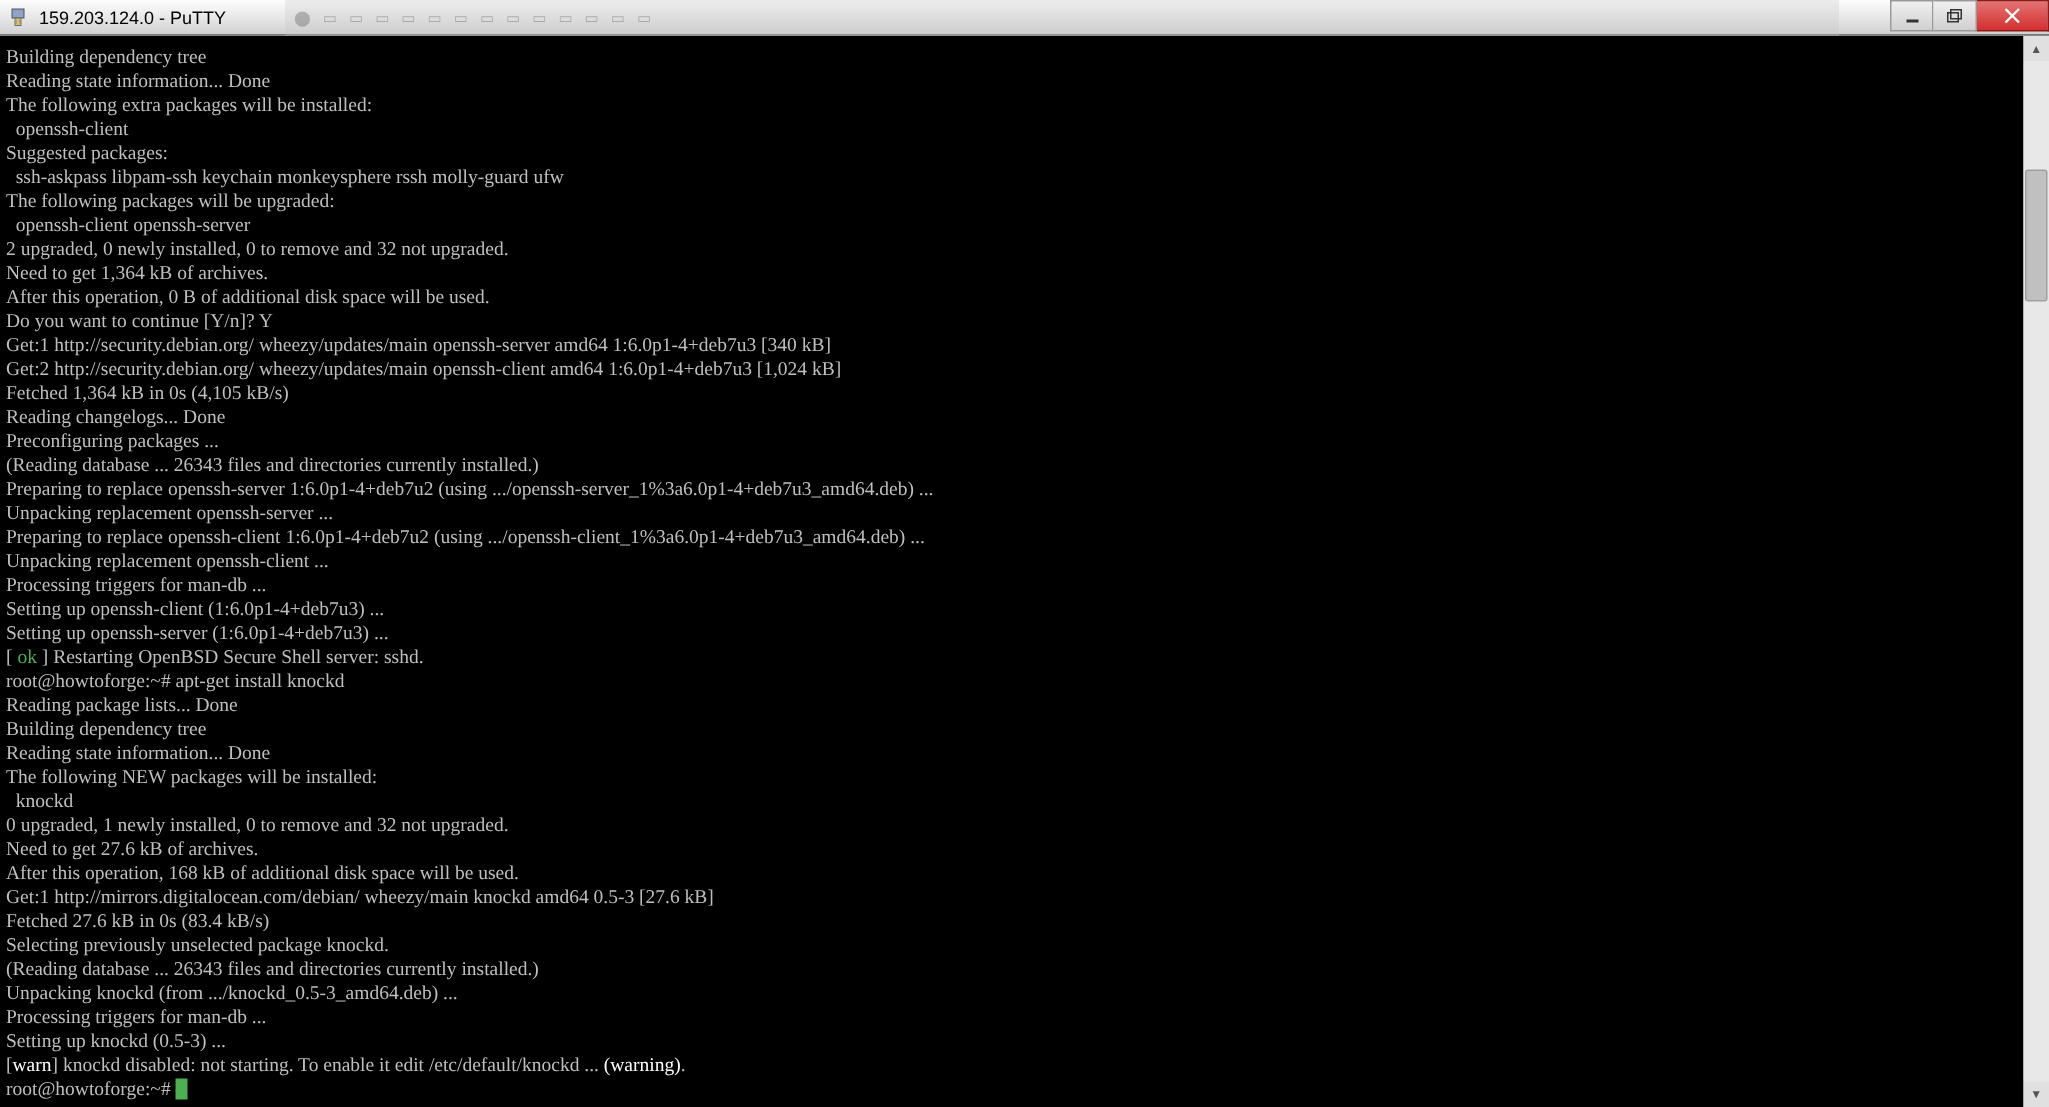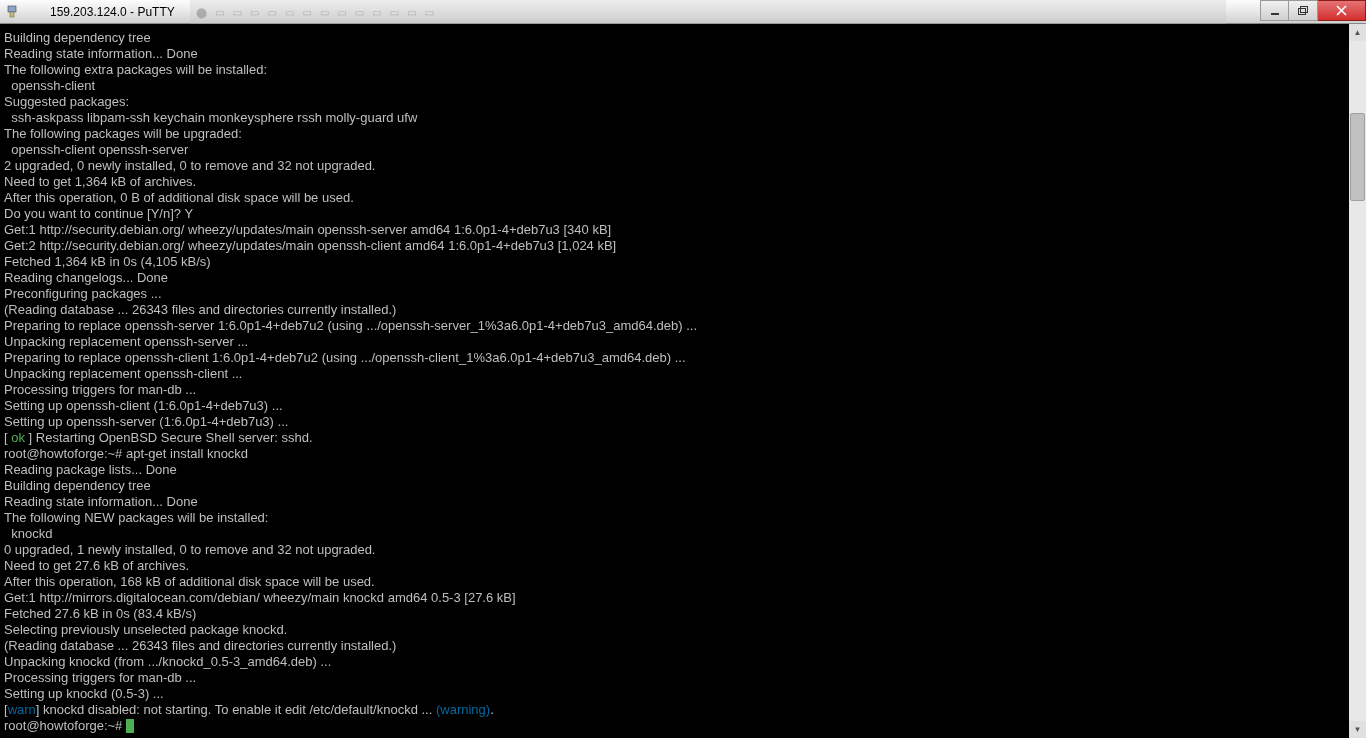--- a/index.html
+++ b/index.html
@@ -11,21 +11,20 @@
   overflow: hidden;
 }
 .titlebar {
   height: 24px;
   background: linear-gradient(to bottom, #fdfdfd 0%, #e8e8e8 50%, #d0d0d0 100%);
   display: flex;
   align-items: center;
   padding: 0 4px;
   border-bottom: 1px solid #888;
   position: relative;
-  gap: 24px;
 }
 .titlebar-icon {
   width: 16px;
   height: 16px;
   margin-right: 6px;
   display: flex;
   align-items: center;
   justify-content: center;
   font-size: 11px;
 }
@@ -70,21 +69,21 @@
   padding: 0 6px;
   font-size: 10px;
   color: #666;
   overflow: hidden;
 }
 .taskbar-hint span { opacity: 0.4; white-space: nowrap; }
 
 .terminal {
   background: #000;
   color: #bfbfbf;
-  font-family: Liberation Sans, sans-serif;
+  font-family: Liberation Serif, serif;
   font-size: 13px;
   line-height: 16px;
   padding: 6px 4px 4px 4px;
   height: 714px;
   overflow: hidden;
   white-space: pre;
 }
 .scrollbar {
   position: absolute;
   right: 0;
@@ -93,21 +92,21 @@
   width: 17px;
   background: #f0f0f0;
 }
 .scrollbar-track { position: absolute; top: 17px; bottom: 17px; left: 0; right: 0; background: #e8e8e8; }
 .scrollbar-thumb { position: absolute; left: 1px; right: 1px; background: #c0c0c0; border: 1px solid #a0a0a0; border-radius: 2px; }
 .scrollbar-btn { position: absolute; left: 0; right: 0; height: 17px; background: #e0e0e0; display: flex; align-items: center; justify-content: center; font-size: 8px; color: #555; cursor: pointer; }
 .sb-up { top: 0; }
 .sb-down { bottom: 0; }
 
 .ok { color: #4caf50; text-align: right; }
-.warn { color: #0369a1; }
+.warn { color: #ffffff; }
 .cursor {
   display: inline-block;
   width: 8px;
   height: 14px;
   background: #4caf50;
   vertical-align: text-bottom;
 }
 </style>
 </head>
 <body>

